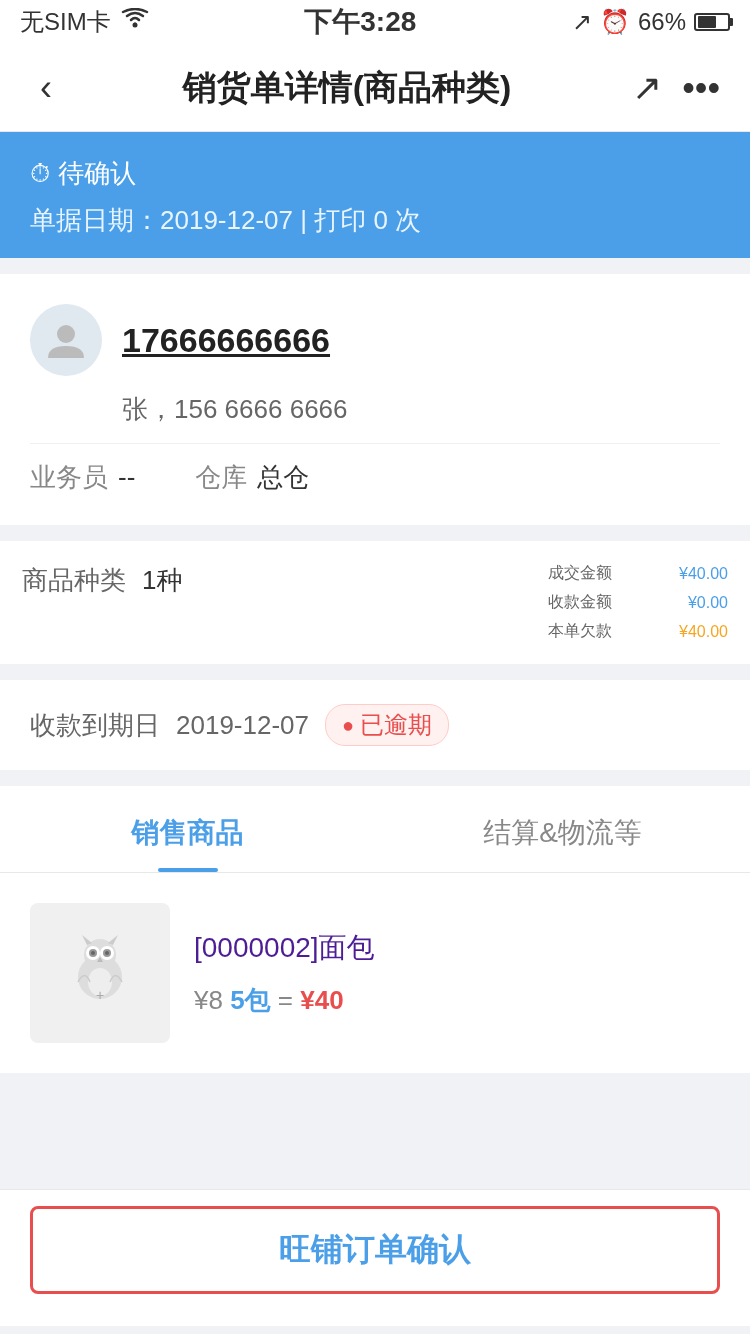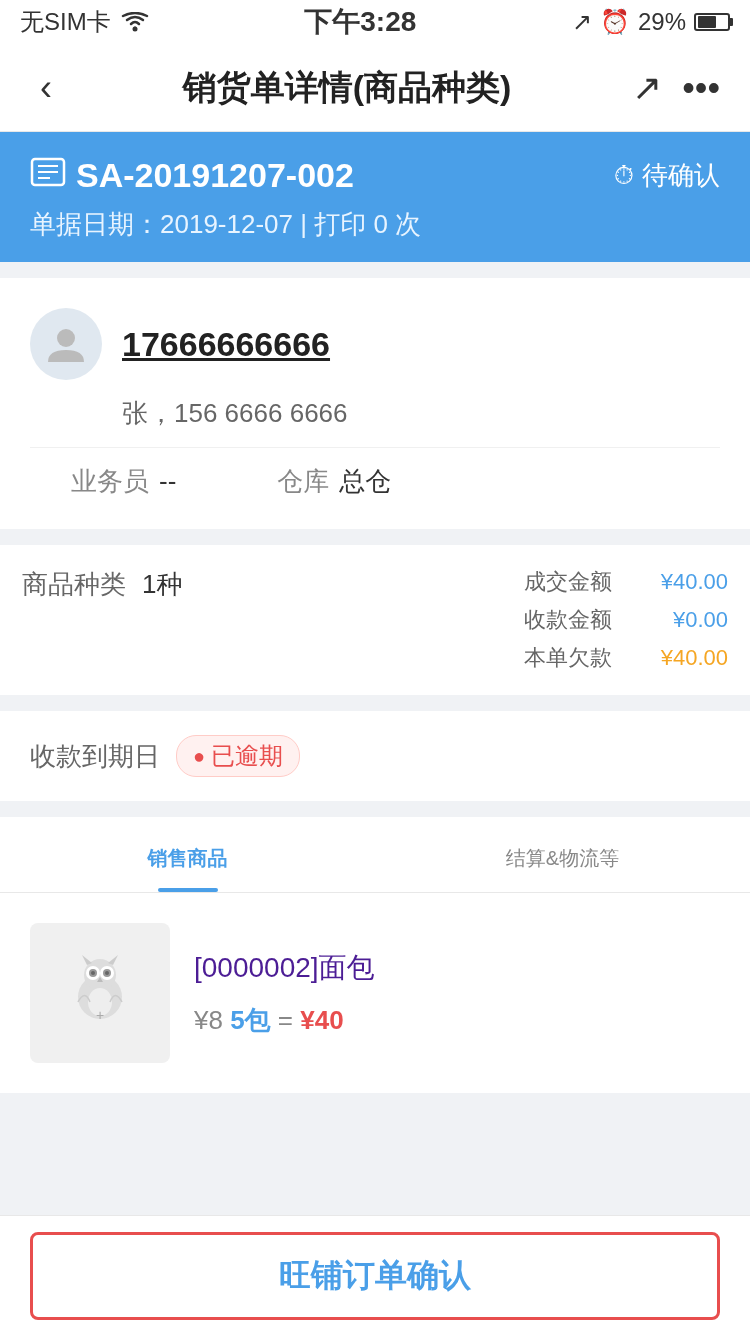--- a/index.html
+++ b/index.html
@@ -18,21 +18,21 @@
     .status-bar {
       background: #fff;
       height: 44px;
       display: flex;
       align-items: center;
       justify-content: space-between;
       padding: 0 20px;
       font-size: 24px;
       font-weight: 500;
     }
-    .status-left { display: flex; align-items: flex-end; gap: 10px; }
+    .status-left { display: flex; align-items: flex-start; gap: 10px; }
     .status-center { font-size: 28px; font-weight: 600; }
     .status-right { display: flex; align-items: center; gap: 8px; font-size: 24px; }
     .battery-icon {
       display: inline-flex; align-items: center;
       border: 2px solid #333; border-radius: 3px; padding: 1px 2px;
       width: 36px; height: 18px; position: relative;
     }
     .battery-icon::after {
       content: '';
       position: absolute; right: -5px; top: 50%; transform: translateY(-50%);
@@ -147,21 +147,21 @@
     }
     .customer-meta {
       display: flex;
       align-items: center;
       gap: 60px;
       margin-top: 16px;
       font-size: 26px;
       color: #666;
     }
     .meta-item { display: flex; align-items: center; gap: 10px; }
-    .meta-label { color: #888; margin-left: 41px; }
+    .meta-label { color: #888; }
     .meta-value { color: #333; }
     .divider-line {
       width: 100%;
       height: 1px;
       background: #f0f0f0;
       margin: 16px 0;
     }
 
     
     .summary-card {
@@ -172,21 +172,21 @@
       justify-content: space-between;
       align-items: flex-start;
     }
     .summary-left { display: flex; align-items: center; gap: 10px; font-size: 26px; color: #666; }
     .summary-category-count { color: #333; font-size: 26px; margin-left: 6px; }
     .summary-right { display: flex; flex-direction: column; align-items: flex-end; gap: 8px; }
     .summary-item {
       display: flex;
       align-items: center;
       gap: 16px;
-      font-size: 22px;
+      font-size: 16px;
     }
     .summary-item-label { color: #666; }
     .summary-item-value { color: #4a9fe8; font-weight: 500; min-width: 100px; text-align: right; }
     .summary-item-value.overdue { color: #f5a623; }
 
     
     .due-date-card {
       background: #fff;
       padding: 24px 30px;
       margin-bottom: 16px;
@@ -211,21 +211,21 @@
     
     .tabs {
       background: #fff;
       display: flex;
       border-bottom: 1px solid #e8e8e8;
     }
     .tab-item {
       flex: 1;
       text-align: center;
       padding: 28px 0 20px;
-      font-size: 20px;
+      font-size: 28px;
       color: #888;
       cursor: pointer;
       position: relative;
     }
     .tab-item.active {
       color: #4a9fe8;
       font-weight: 600;
     }
     .tab-item.active::after {
       content: '';
@@ -277,25 +277,25 @@
 
     
     .empty-area {
       background: #f0f2f5;
       height: 220px;
     }
 
     
     .bottom-bar {
       position: fixed;
-      bottom: 0;
+      bottom: 8px;
       left: 0;
       width: 750px;
       background: #fff;
-      padding: 16px 30px 14px;
+      padding: 16px 30px 32px;
       border-top: 1px solid #e8e8e8;
     }
     .confirm-button {
       width: 100%;
       height: 88px;
       background: #fff;
       border: 3px solid #e84e4e;
       border-radius: 8px;
       font-size: 32px;
       color: #4a9fe8;
@@ -319,49 +319,38 @@
         <path d="M6 8 Q14 2 22 8" stroke="#333" stroke-width="2.5" fill="none" stroke-linecap="round"></path>
         <path d="M2 4 Q14 -2 26 4" stroke="#333" stroke-width="2.5" fill="none" stroke-linecap="round"></path>
         <circle cx="14" cy="17" r="2.5" fill="#333"></circle>
       </svg>
     </span>
   </div>
   <div class="status-center">下午3:28</div>
   <div class="status-right">
     <span>↗</span>
     <span>⏰</span>
-    <span>29%</span>
+    <span>66%</span>
     <span class="battery-icon">
         <span class="battery-fill"></span>
       </span>
   </div>
 </div>
 
 <div class="nav-bar">
   <span class="nav-back">‹</span>
   <span class="nav-title">销货单详情(商品种类)</span>
   <div class="nav-actions">
     <span class="nav-share-icon">↗</span>
     <span class="nav-more-icon">•••</span>
   </div>
 </div>
 
 <div class="order-header">
   <div class="order-header-top">
-    <div class="order-number">
-      <span>
-        <svg width="36" height="30" viewBox="0 0 36 30">
-          <rect x="2" y="2" width="32" height="26" rx="3" stroke="white" stroke-width="2.5" fill="none"></rect>
-          <line x1="8" y1="9" x2="28" y2="9" stroke="white" stroke-width="2"></line>
-          <line x1="8" y1="15" x2="28" y2="15" stroke="white" stroke-width="2"></line>
-          <line x1="8" y1="21" x2="20" y2="21" stroke="white" stroke-width="2"></line>
-        </svg>
-      </span>
-      <span>SA-20191207-002</span>
-    </div>
     <div class="order-status">
       <span>⏱</span>
       <span>待确认</span>
     </div>
   </div>
   <div class="order-date">单据日期：2019-12-07 | 打印 0 次</div>
 </div>
 
 <div class="customer-card">
   <div class="customer-header">
@@ -407,20 +396,21 @@
     </div>
     <div class="summary-item">
       <span class="summary-item-label">本单欠款</span>
       <span class="summary-item-value overdue">¥40.00</span>
     </div>
   </div>
 </div>
 
 <div class="due-date-card">
   <span>收款到期日</span>
+  <span>2019-12-07</span>
   <div class="overdue-badge">
     <span style="color:#e84e4e; font-size:20px;">●</span>
     <span>已逾期</span>
   </div>
 </div>
 
 <div class="tabs">
   <div class="tab-item active">
     <span>销售商品</span>
   </div>

